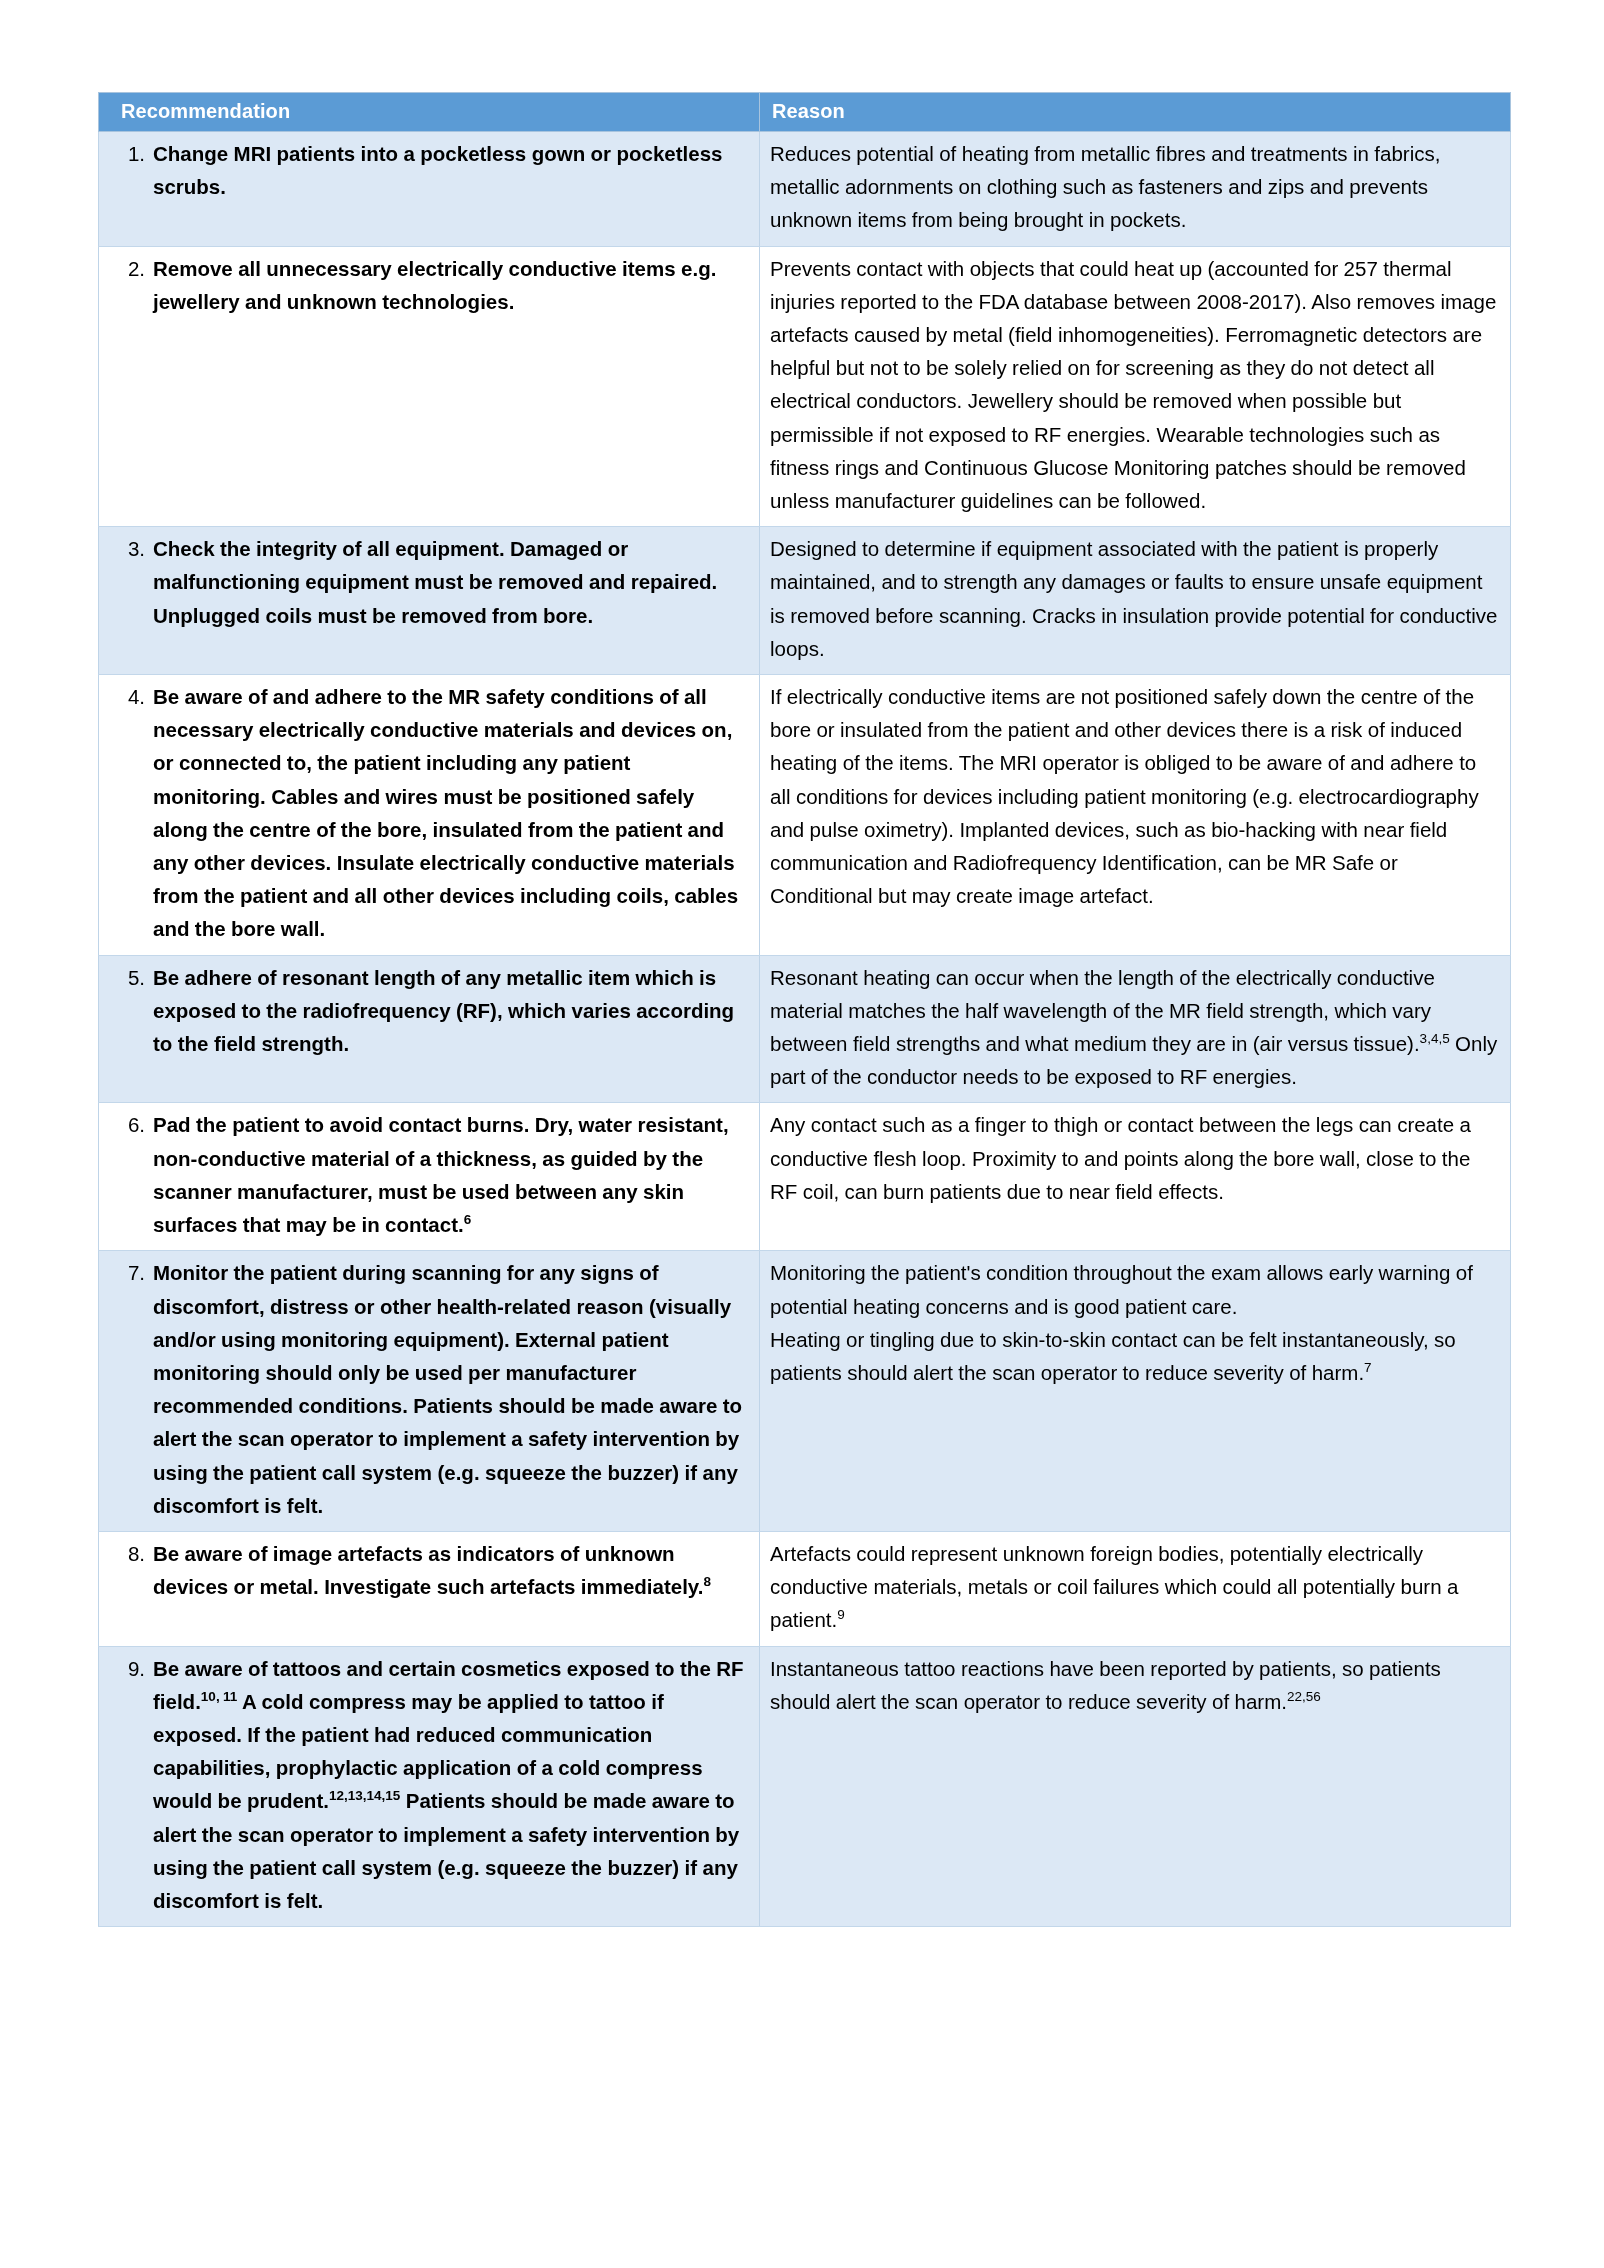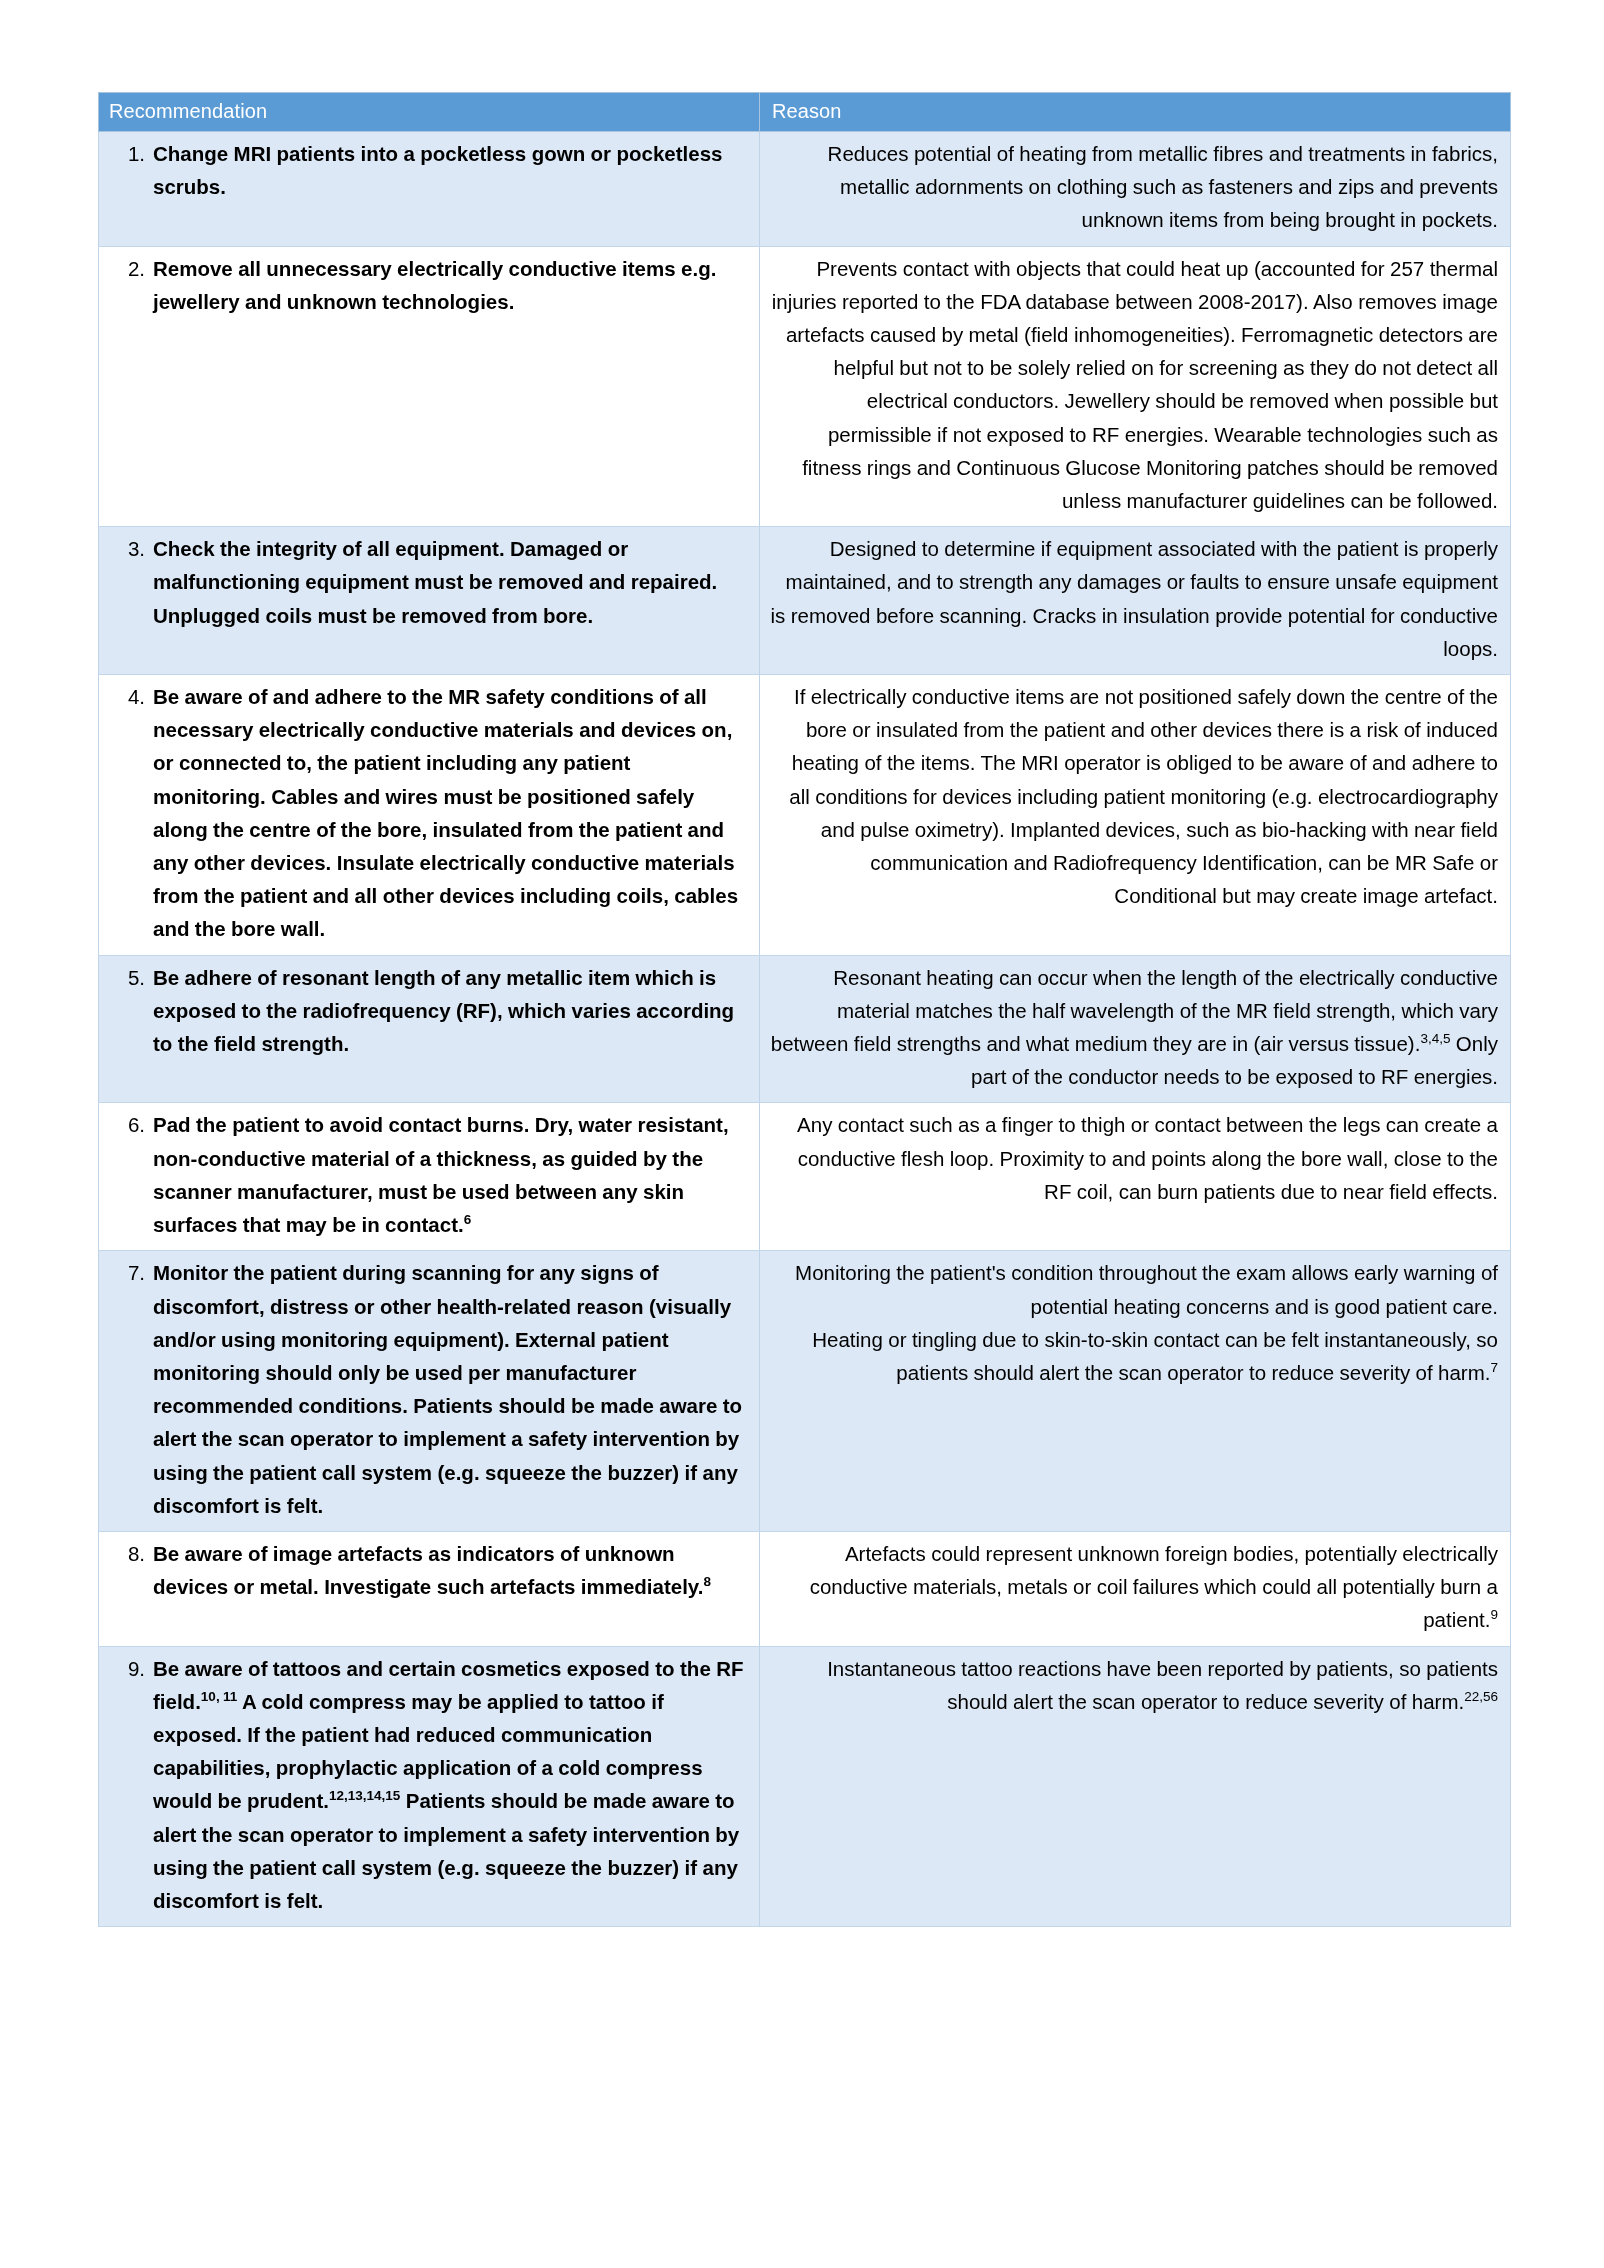--- a/index.html
+++ b/index.html
@@ -31,24 +31,24 @@
     width: 1412px;
     border-collapse: collapse;
     table-layout: fixed;
   }
   table.rec-table col.col-rec { width: 661px; }
   table.rec-table col.col-reason { width: 751px; }
 
   thead th {
     background: #5B9BD5;
     color: #ffffff;
-    font-weight: normal;
+    font-weight: bold;
     font-size: 20px;
     text-align: left;
-    padding: 6px 10px 7px 10px;
+    padding: 6px 10px 7px 22px;
     border: 1px solid #A8C4DE;
     line-height: 1.25;
     letter-spacing: 0.1px;
   }
   thead th.th-reason { padding-left: 12px; margin-top: 44px; }
 
   tbody td {
     vertical-align: top;
     font-size: 20.5px;
     line-height: 33.2px;
@@ -79,21 +79,20 @@
   .rec-text {
     display: block;
     font-size: 20.5px;
     line-height: 33.2px;
     font-weight: bold;
   }
   .reason-text {
     display: block;
     font-size: 20.5px;
     line-height: 33.2px;
-    text-align: right;
   }
   sup {
     font-size: 0.66em;
     line-height: 0;
     vertical-align: super;
   }
 </style>
 </head>
 <body>
 

